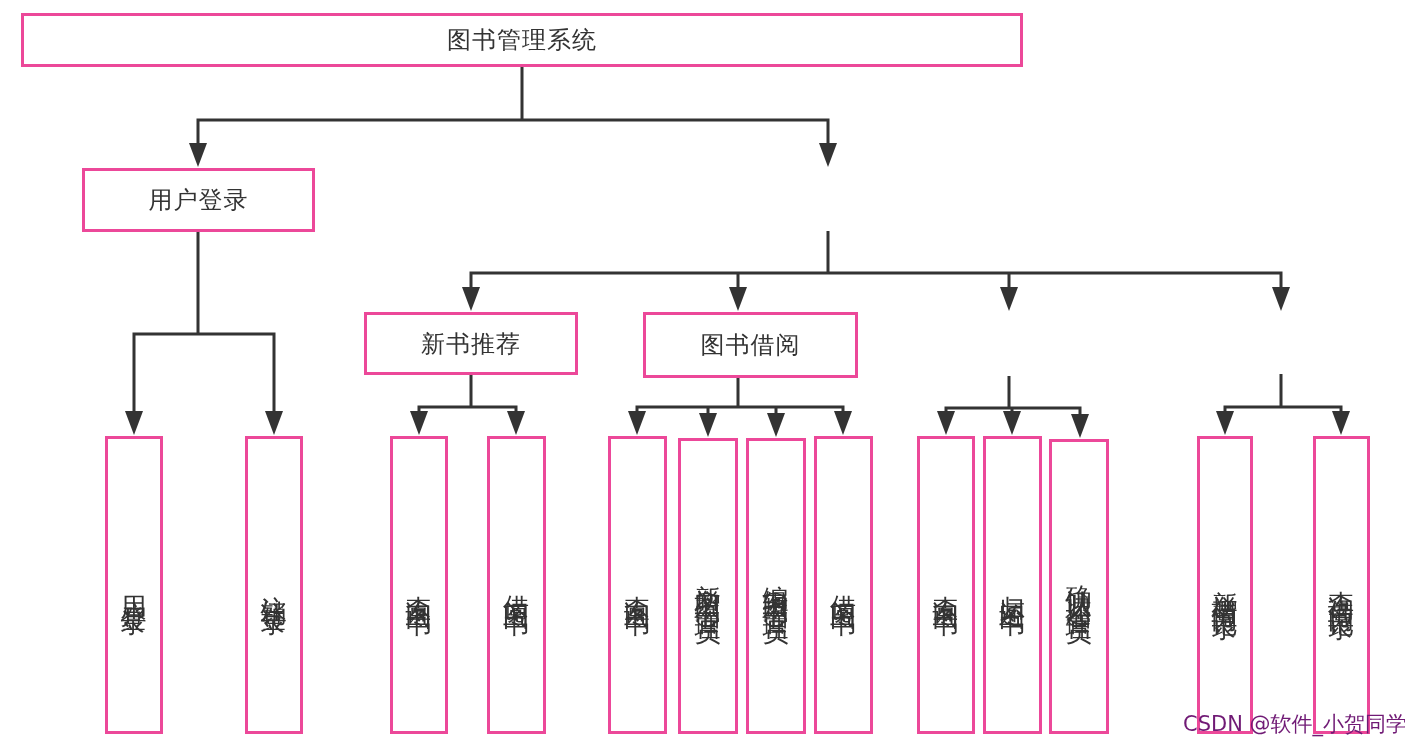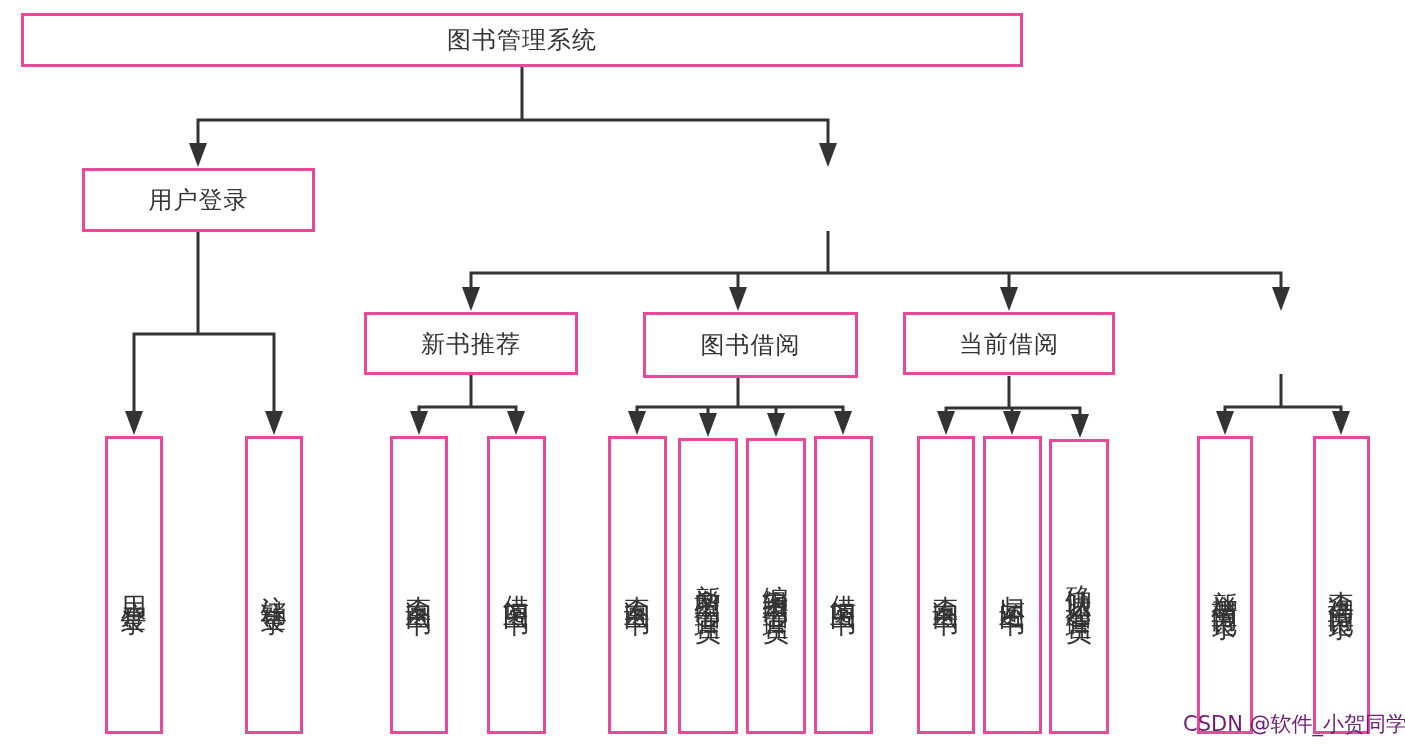--- a/index.html
+++ b/index.html
@@ -112,23 +112,20 @@
   <div class="box" style="left:82px; top:168px; width:233px; height:64px;">
     <span class="lbl">用户登录</span>
   </div>
 
   <div class="box" style="left:364px; top:312px; width:214px; height:63px;">
     <span class="lbl">新书推荐</span>
   </div>
   <div class="box" style="left:631px; top:312px; width:215px; height:66px;margin-left:12px;">
     <span class="lbl">图书借阅</span>
   </div>
-  <div class="box" style="left:903px; top:312px; width:212px; height:63px;">
-    <span class="lbl">当前借阅</span>
-  </div>
 
   <div class="box leaf" style="left:105px; top:436px; width:58px; height:298px;">
     <span class="lbl">用户登录</span>
   </div>
   <div class="box leaf" style="left:245px; top:436px; width:58px; height:298px;">
     <span class="lbl">注销登录</span>
   </div>
 
   <div class="box leaf" style="left:390px; top:436px; width:58px; height:298px;">
     <span class="lbl">查询图书</span>

